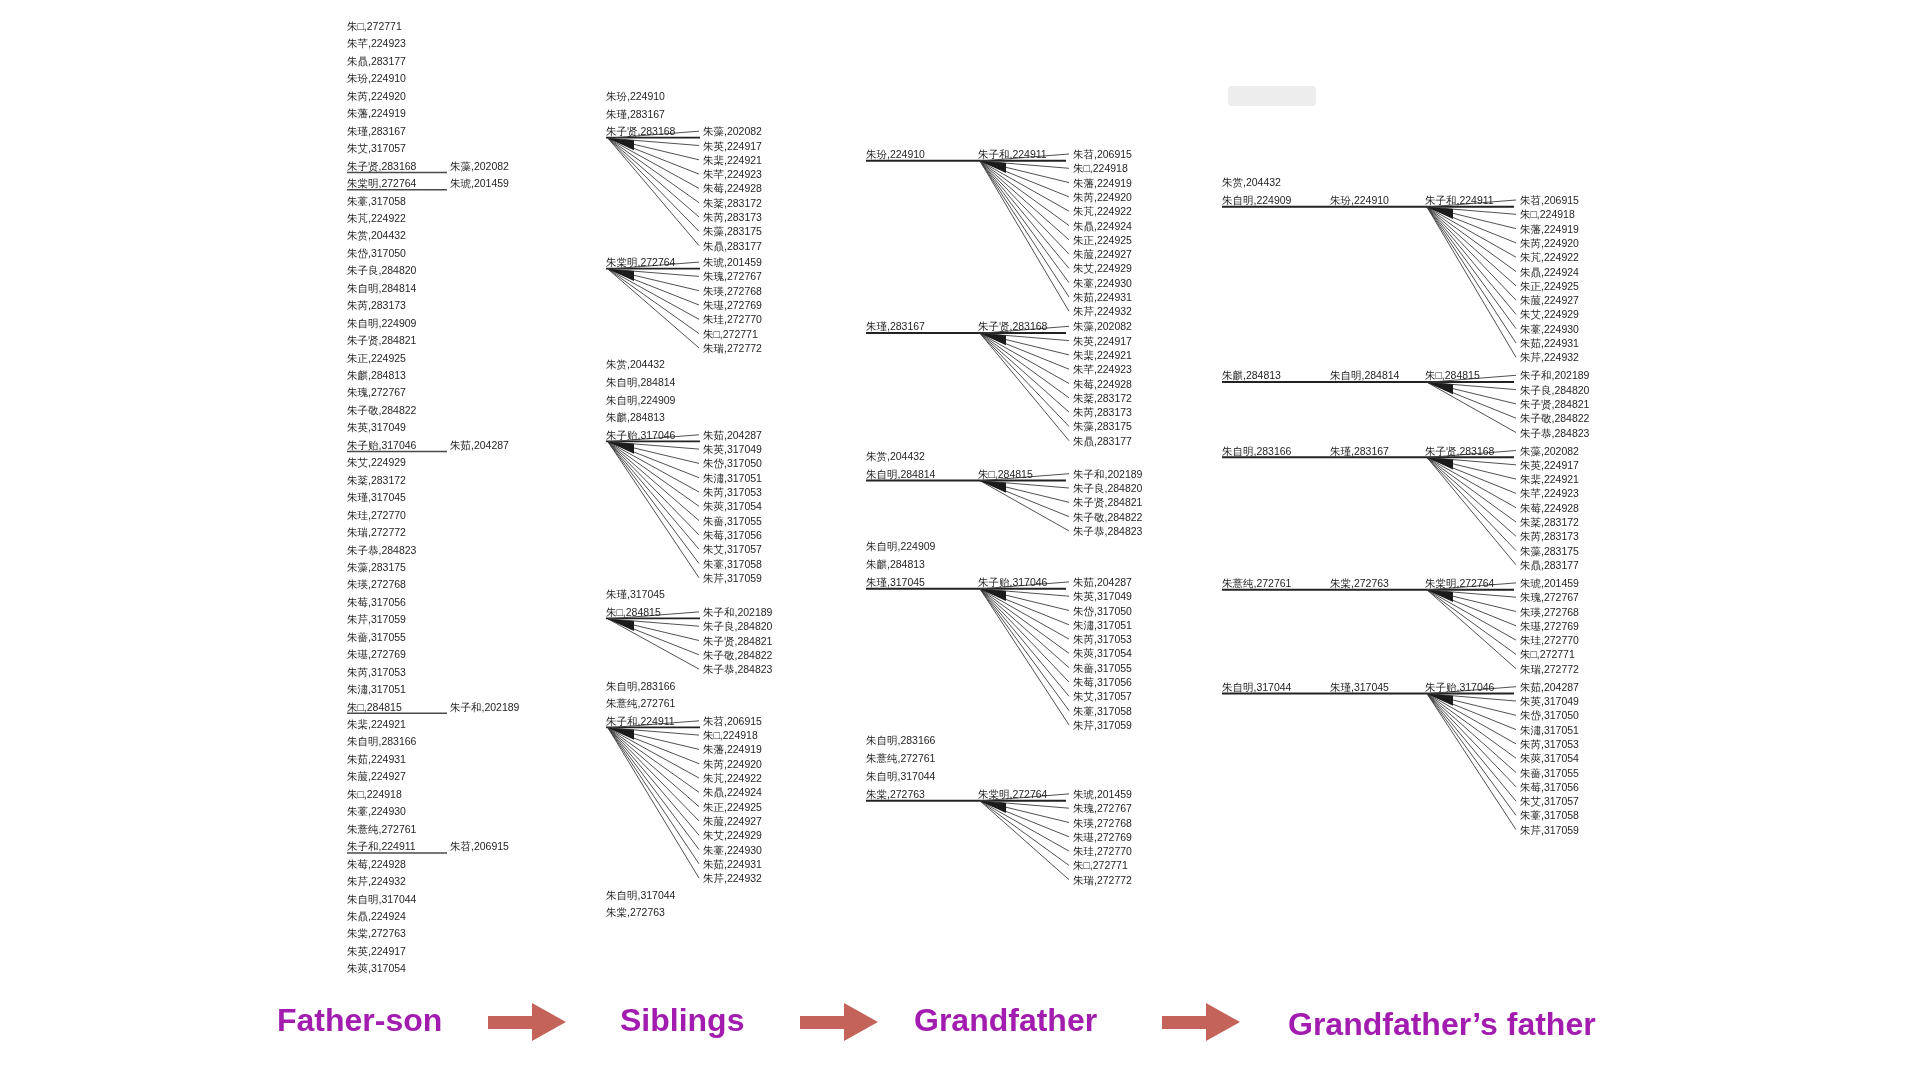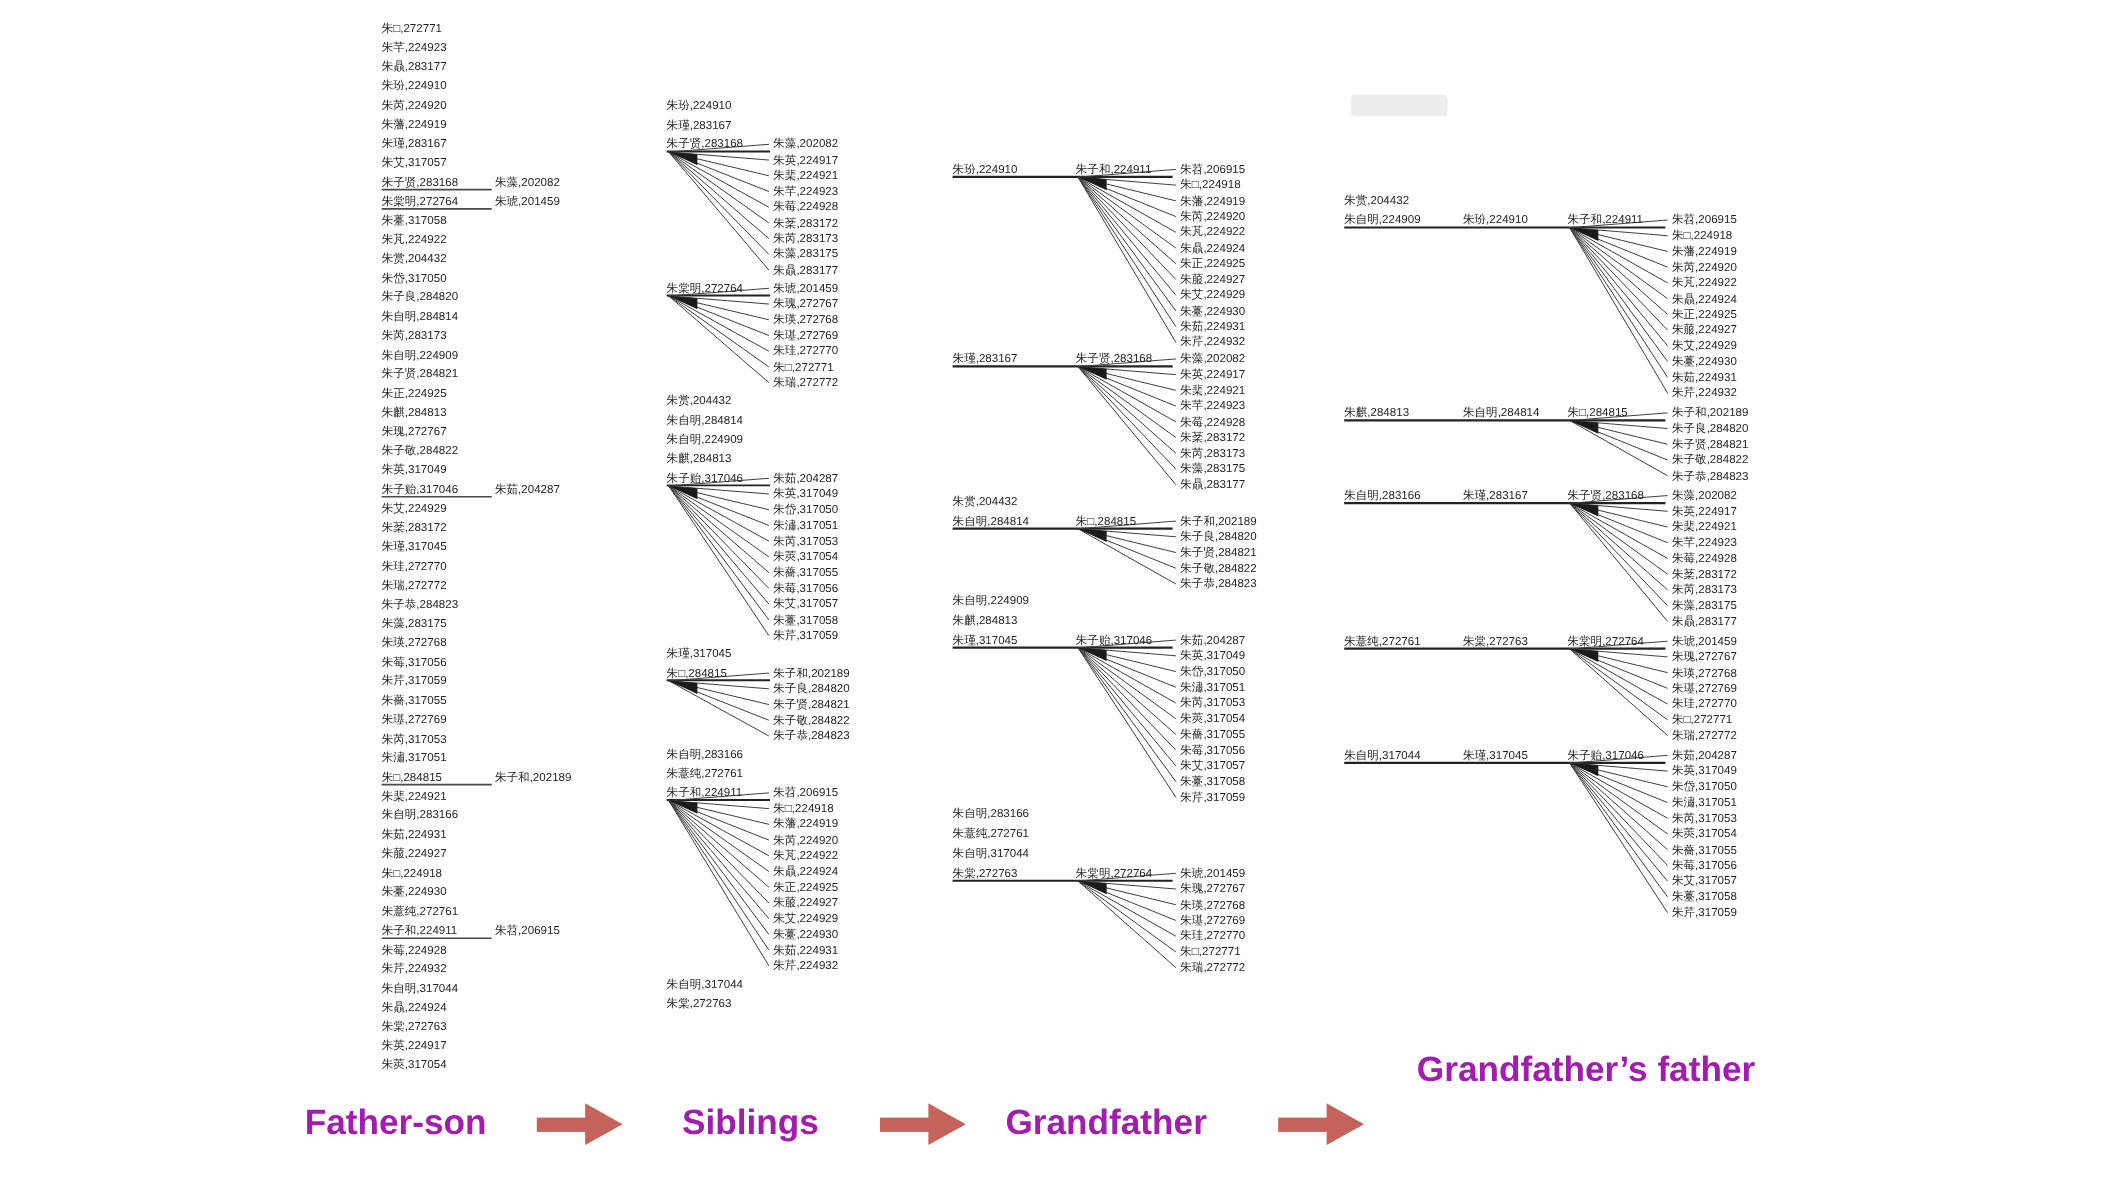--- a/index.html
+++ b/index.html
@@ -450,15 +450,15 @@
     <div class="legend-label" style="left:620px;top:1000px">Siblings</div>
     <div class="legend-arrow" style="left:800px;top:1003px">
         <div class="bar"></div>
         <div class="head"></div>
       </div>
     <div class="legend-label" style="left:914px;top:1000px">Grandfather</div>
     <div class="legend-arrow" style="left:1162px;top:1003px">
         <div class="bar"></div>
         <div class="head"></div>
       </div>
-    <div class="legend-label" style="left:1288px;top:952px">Grandfather’s father</div>
+    <div class="legend-label" style="left:1288px;top:1004px">Grandfather’s father</div>
   </div>
 </div>
 
 </body></html>

